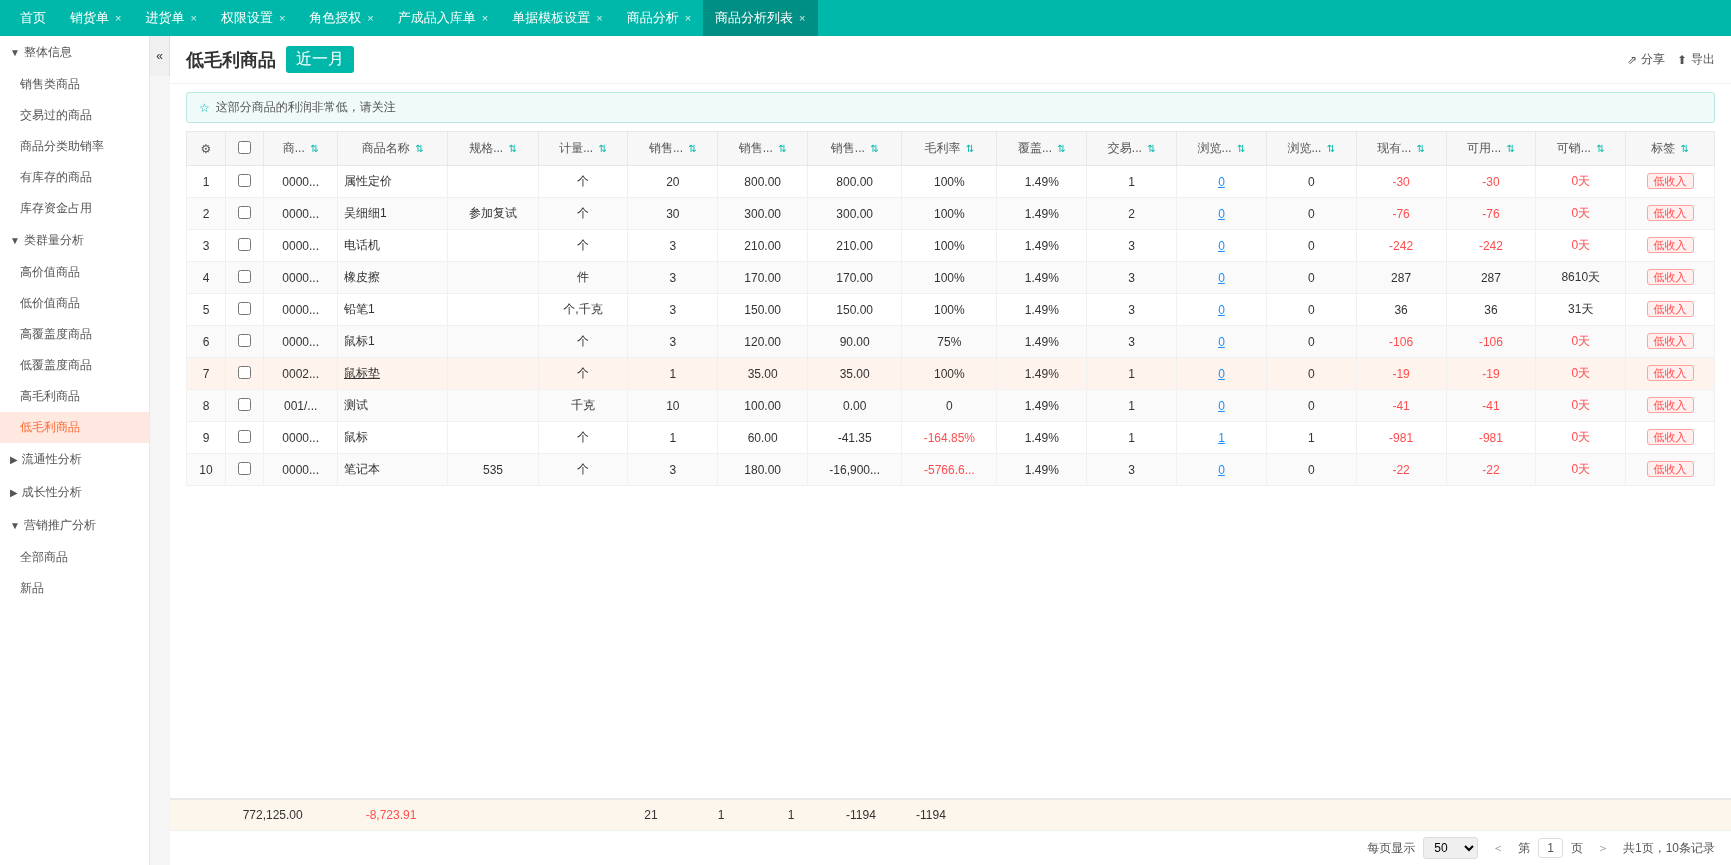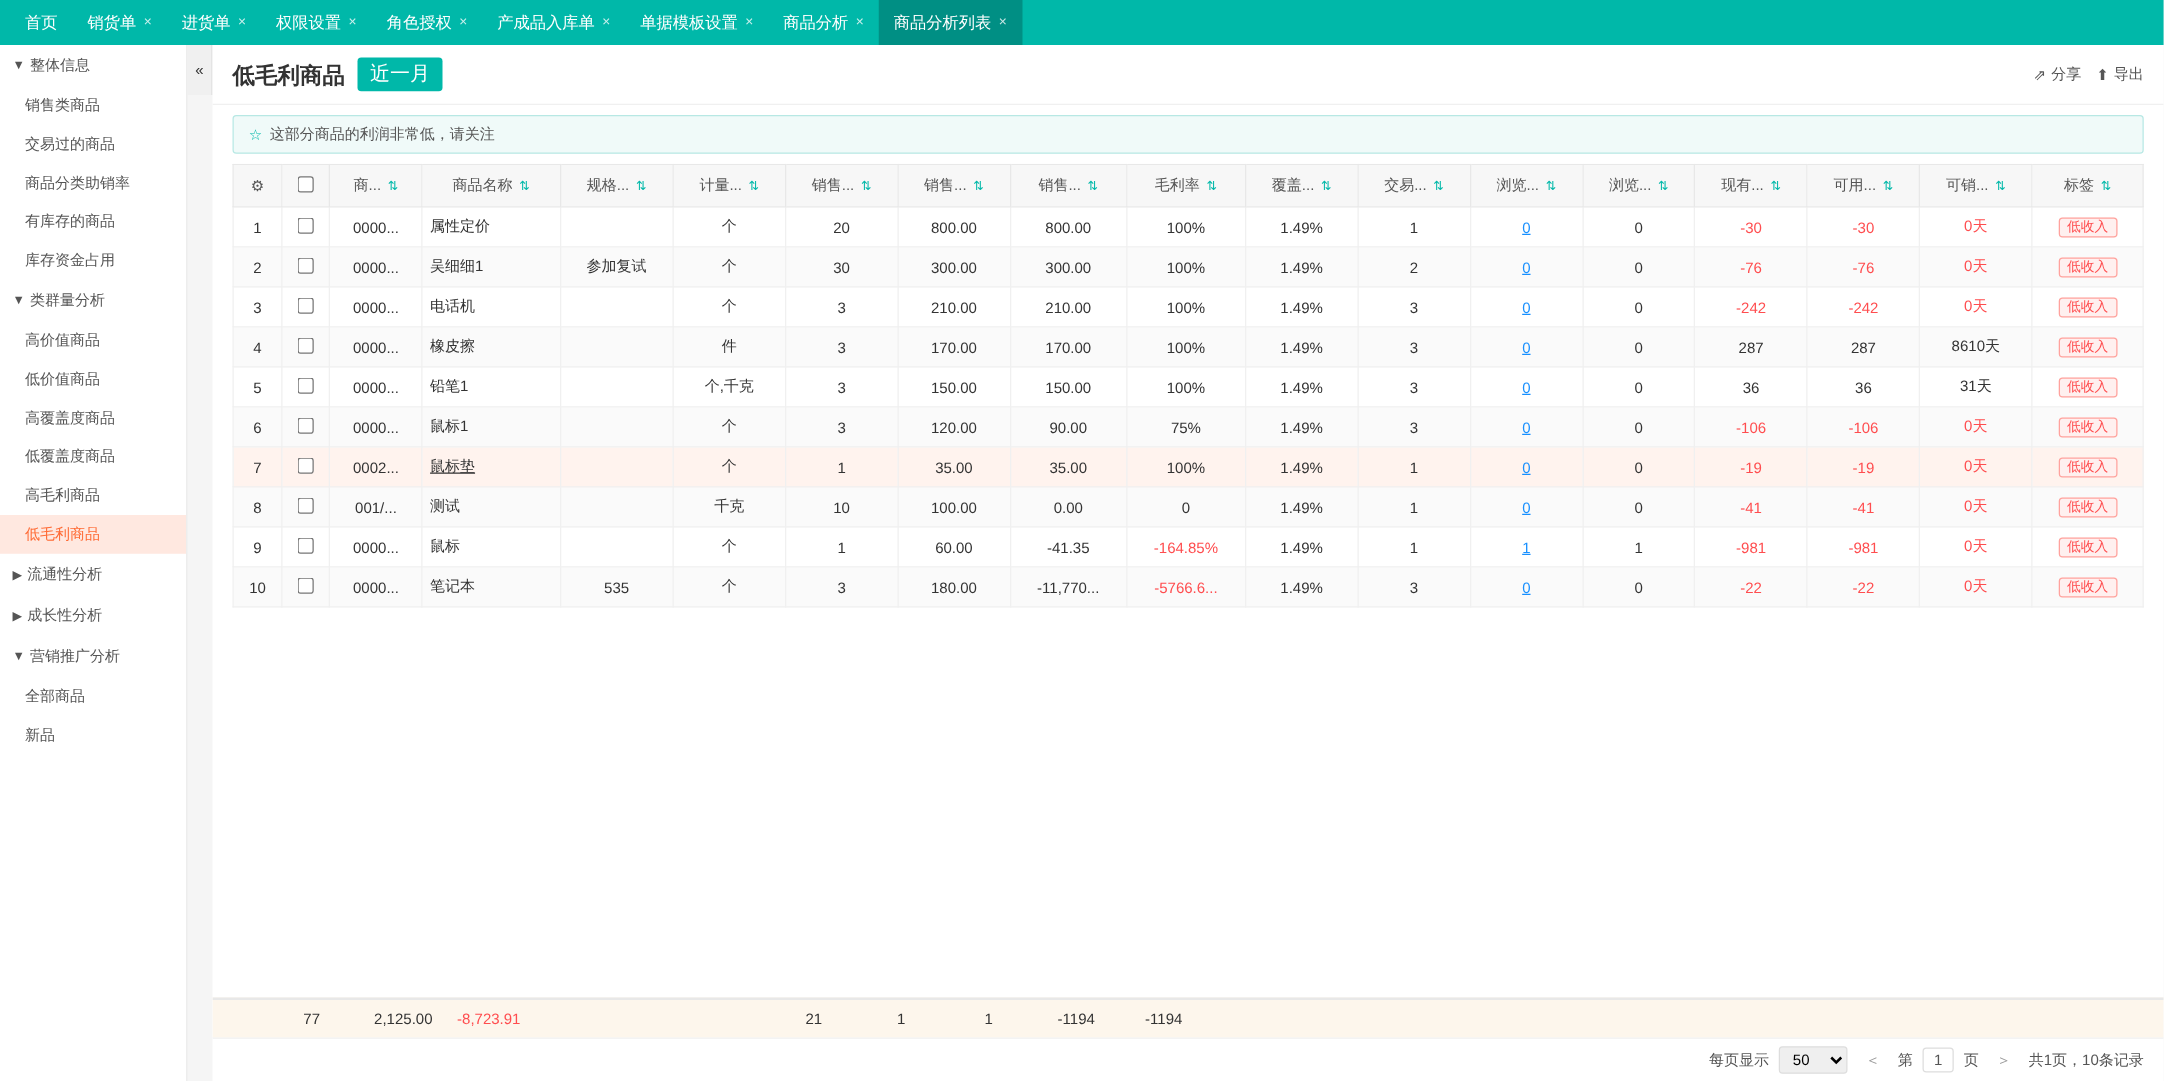--- a/index.html
+++ b/index.html
@@ -549,38 +549,38 @@
     </tr>
             <tr>
       <td>10</td>
       <td><input type="checkbox" style=""></td>
       <td>0000...</td>
       <td style="text-align:left;">笔记本</td>
       <td>535</td>
       <td>个</td>
       <td>3</td>
       <td>180.00</td>
-      <td style="color:#333">-11,770...</td>
+      <td style="color:#333">-16,900...</td>
       <td style="color:#ff4d4f">-5766.6...</td>
       <td>1.49%</td>
       <td>3</td>
       <td><span class="text-link">0</span></td>
       <td>0</td>
       <td style="color:#ff4d4f">-22</td>
       <td style="color:#ff4d4f">-22</td>
       <td style="color:#ff4d4f">0天</td>
       <td><span class="tag-low-income">低收入</span></td>
     </tr>
           </tbody>
       </table>
     </div>
 
     <div class="footer-row">
       <span style="width:70px;text-align:right;">77</span>
-      <span style="width:90px;text-align:right;">2,125.00</span>
+      <span style="width:90px;text-align:left;">2,125.00</span>
       <span class="text-red" style="width:90px;text-align:center;">-8,723.91</span>
       <span style="width:90px;"></span>
       <span style="width:90px;"></span>
       <span style="width:70px;text-align:center;">21</span>
       <span style="width:70px;text-align:center;">1</span>
       <span style="width:70px;text-align:center;">1</span>
       <span style="width:70px;text-align:center;">-1194</span>
       <span style="width:70px;text-align:center;">-1194</span>
     </div>
 

